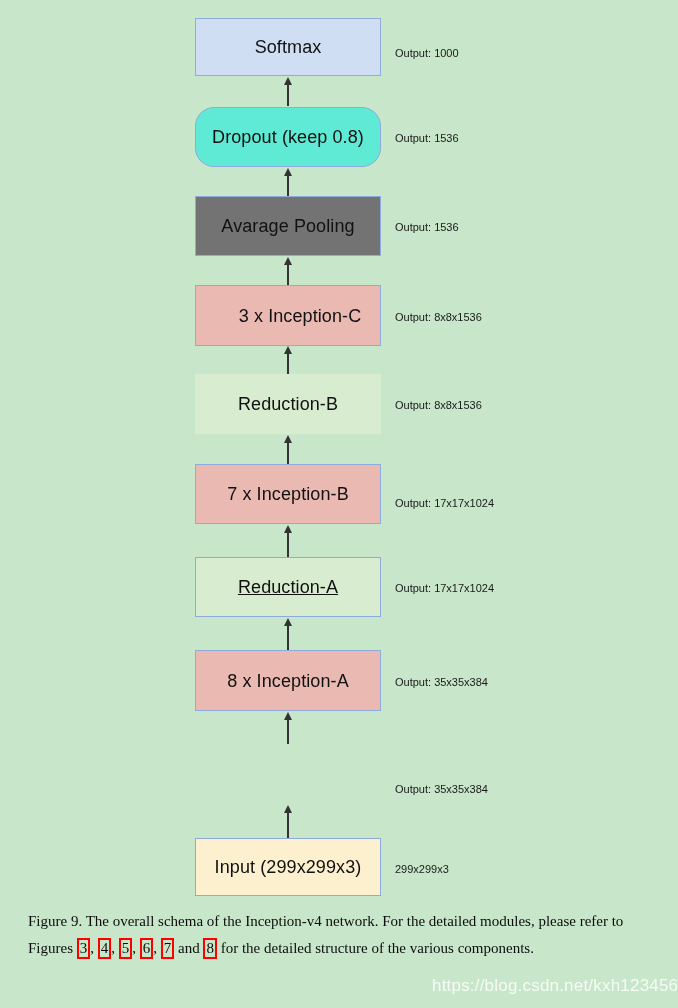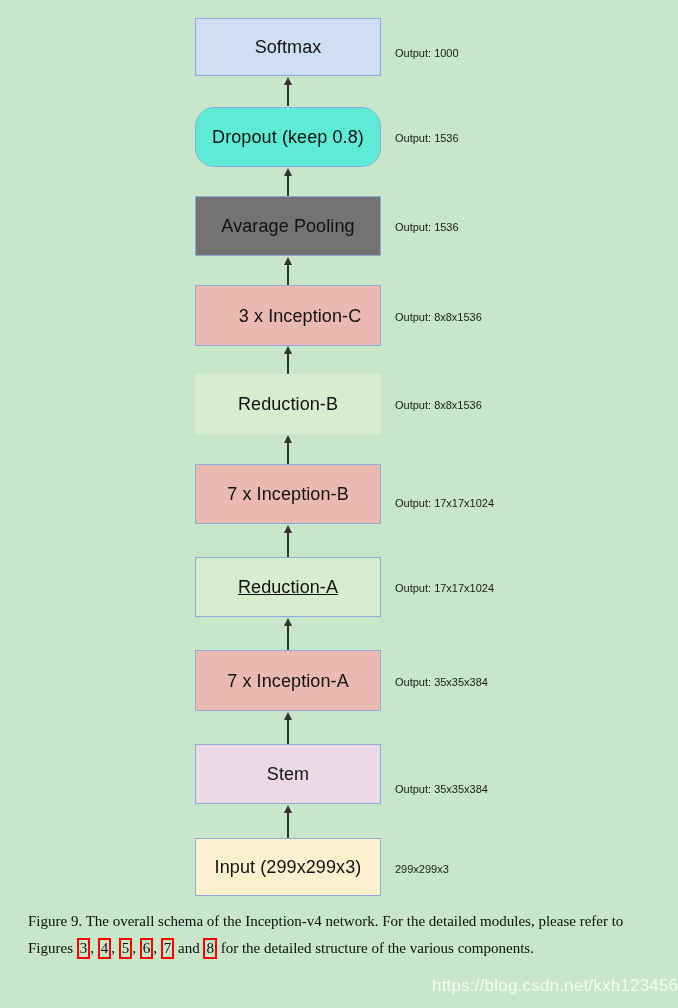--- a/index.html
+++ b/index.html
@@ -199,27 +199,24 @@
       <span class="node-label">7 x Inception-B</span>
     </div>
     <div class="side-label" style="top:498px;">Output: 17x17x1024</div>
 
     <div class="node" style="top:557px; height:60px; background:#d8ecd0;text-decoration:underline;">
       <span class="node-label">Reduction-A</span>
     </div>
     <div class="side-label" style="top:583px;">Output: 17x17x1024</div>
 
     <div class="node" style="top:650px; height:61px; background:#e9b9b2;">
-      <span class="node-label">7 x Inception-A</span>
+      <span class="node-label">8 x Inception-A</span>
     </div>
     <div class="side-label" style="top:677px;">Output: 35x35x384</div>
 
-    <div class="node" style="top:744px; height:60px; background:#ecd9e4;">
-      <span class="node-label">Stem</span>
-    </div>
     <div class="side-label" style="top:784px;">Output: 35x35x384</div>
 
     <div class="node" style="top:838px; height:58px; background:#fdf0ce;">
       <span class="node-label">Input (299x299x3)</span>
     </div>
     <div class="side-label" style="top:864px;">299x299x3</div>
 
   </div>
 
   <div class="caption">

